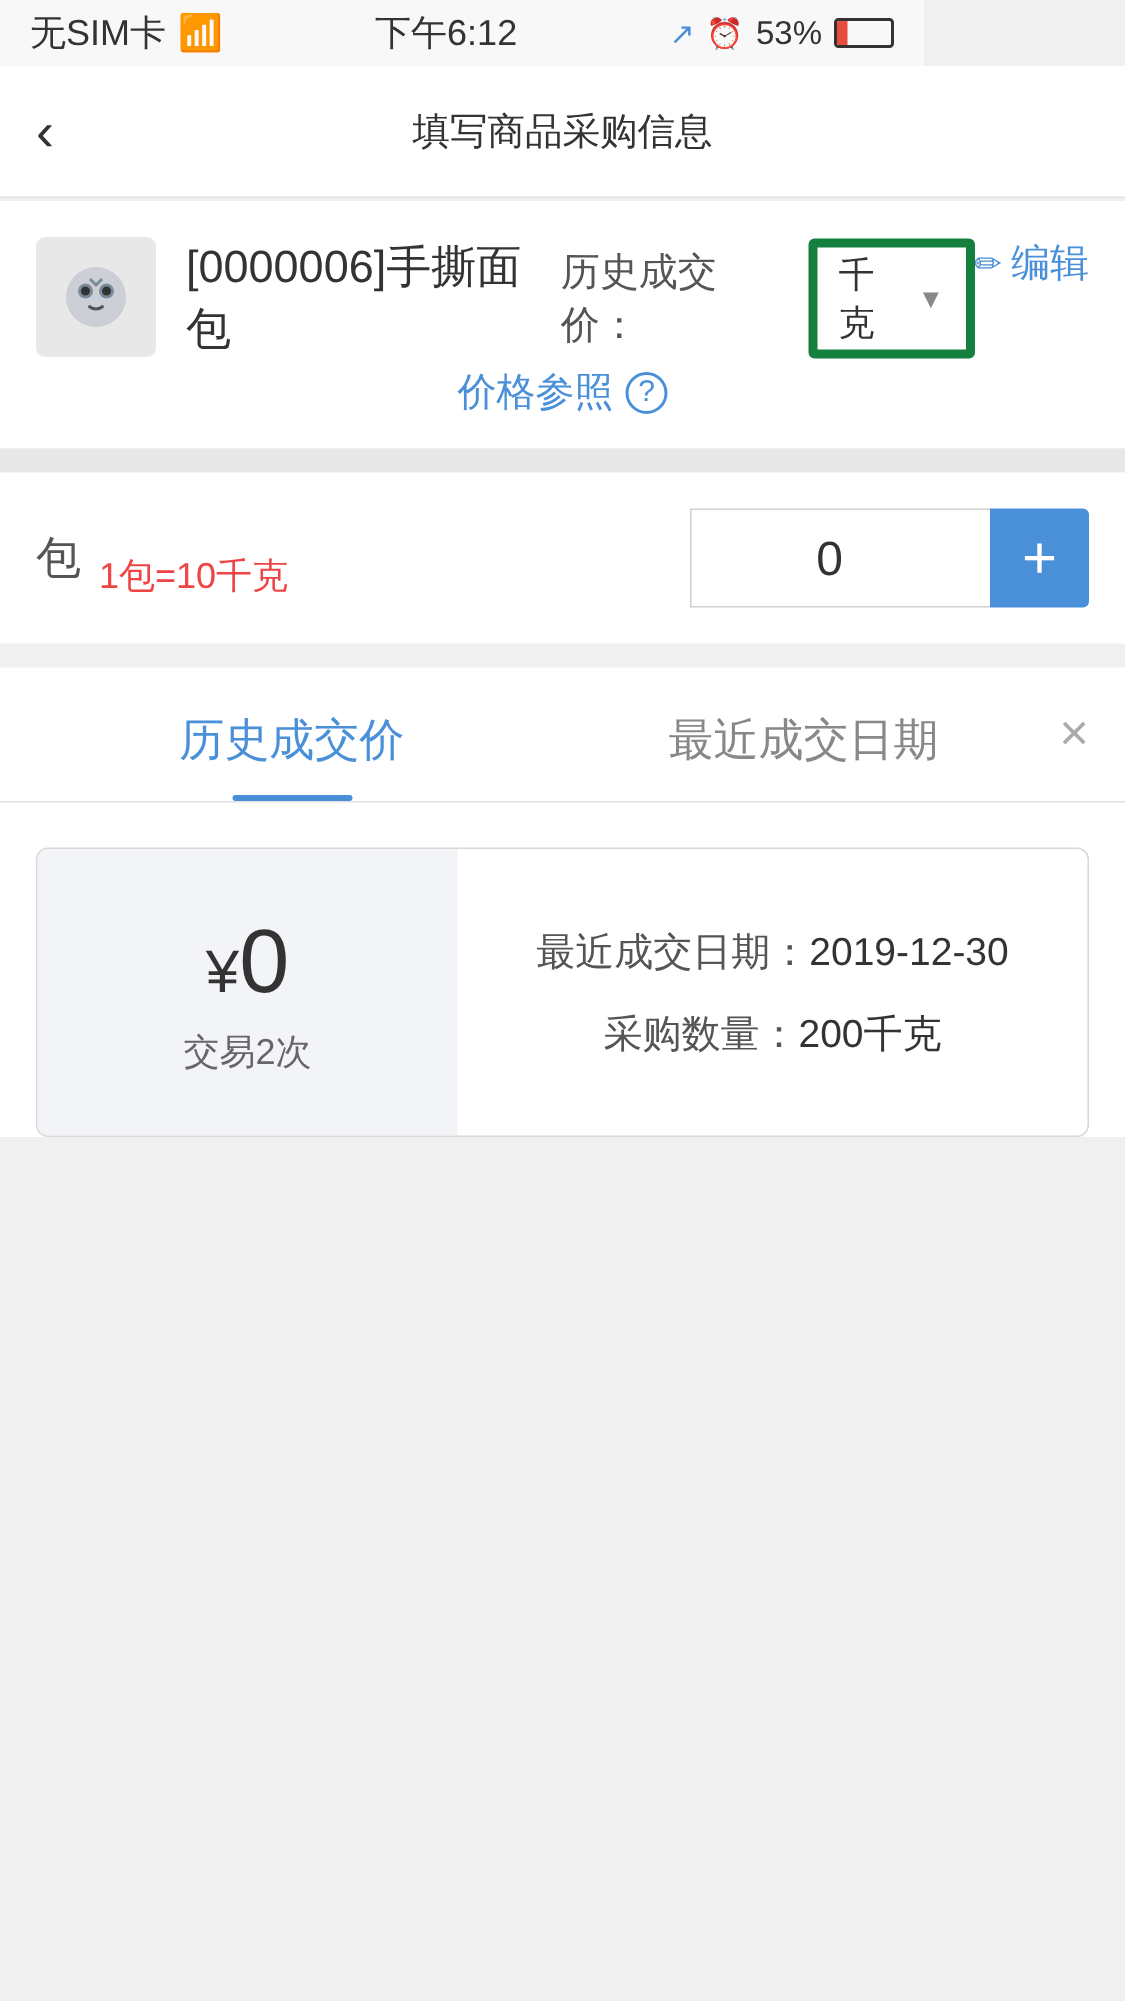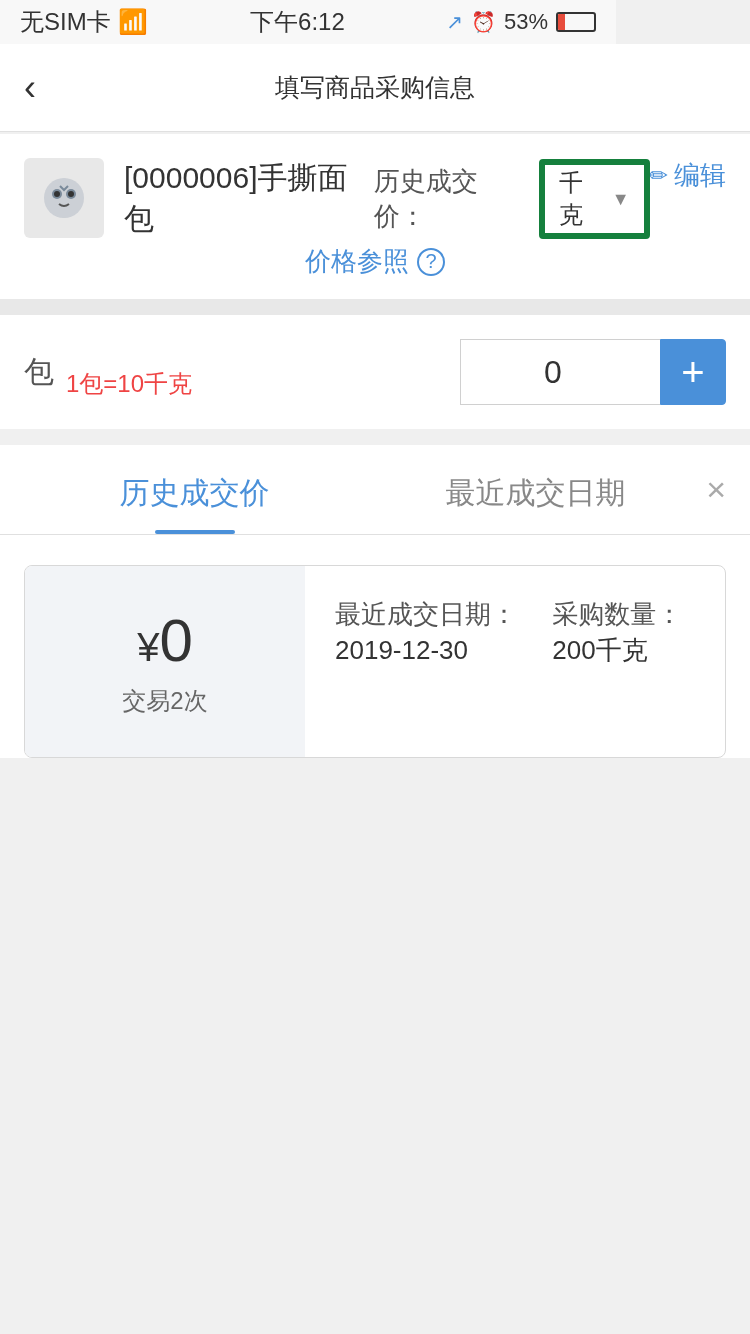--- a/index.html
+++ b/index.html
@@ -297,22 +297,24 @@
     .price-yen { font-size: 40px; }
     .price-tx-count {
       font-size: 24px;
       color: #666;
       margin-top: 10px;
     }
     .price-card-right {
       flex: 1;
       padding: 30px 30px;
       display: flex;
+      flex-direction: column;
       justify-content: center;
       gap: 18px;
+      align-items: center;
     }
     .price-detail-row {
       font-size: 26px;
       color: #333;
       line-height: 1.4;
     }
     .price-detail-label { color: #555; }
 
     
     .content-area {

